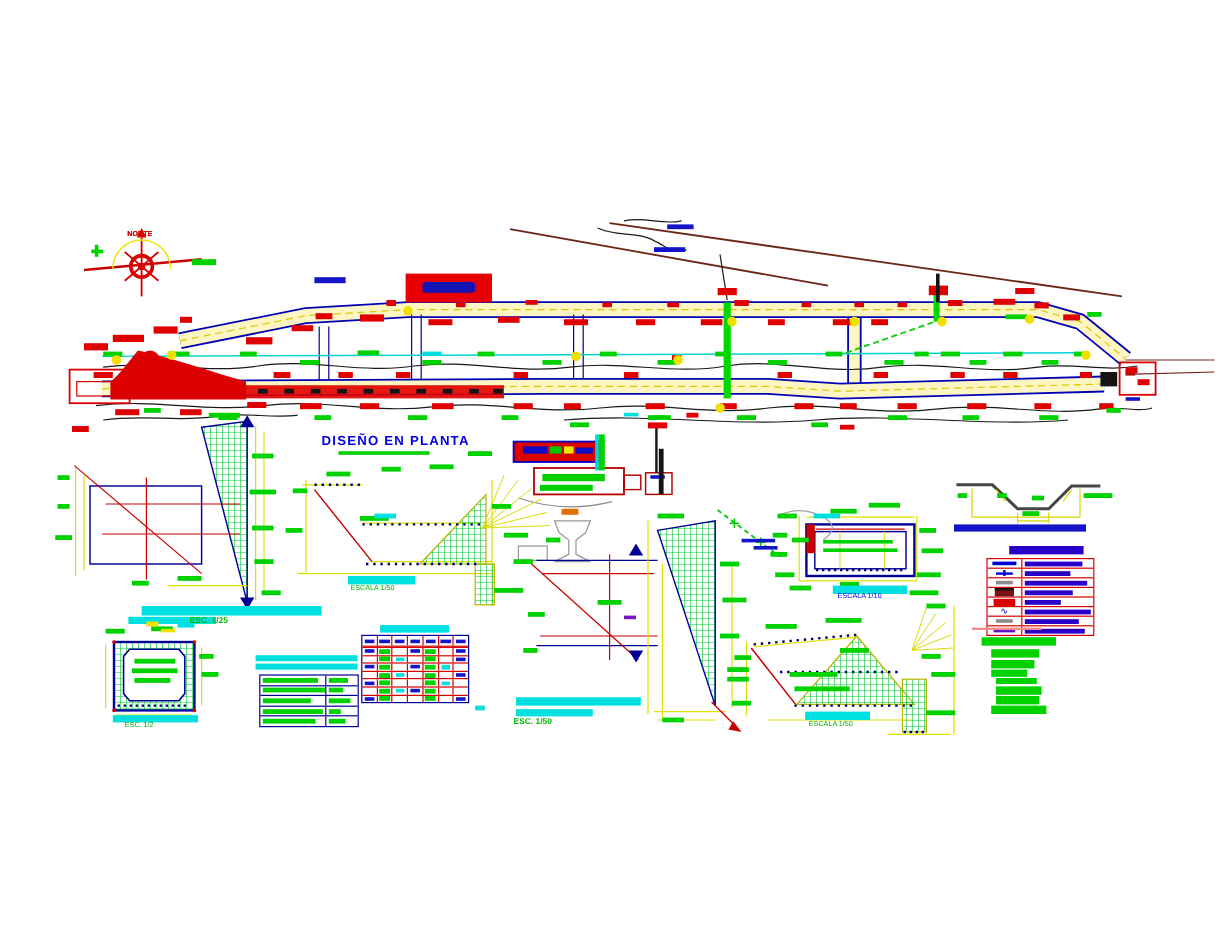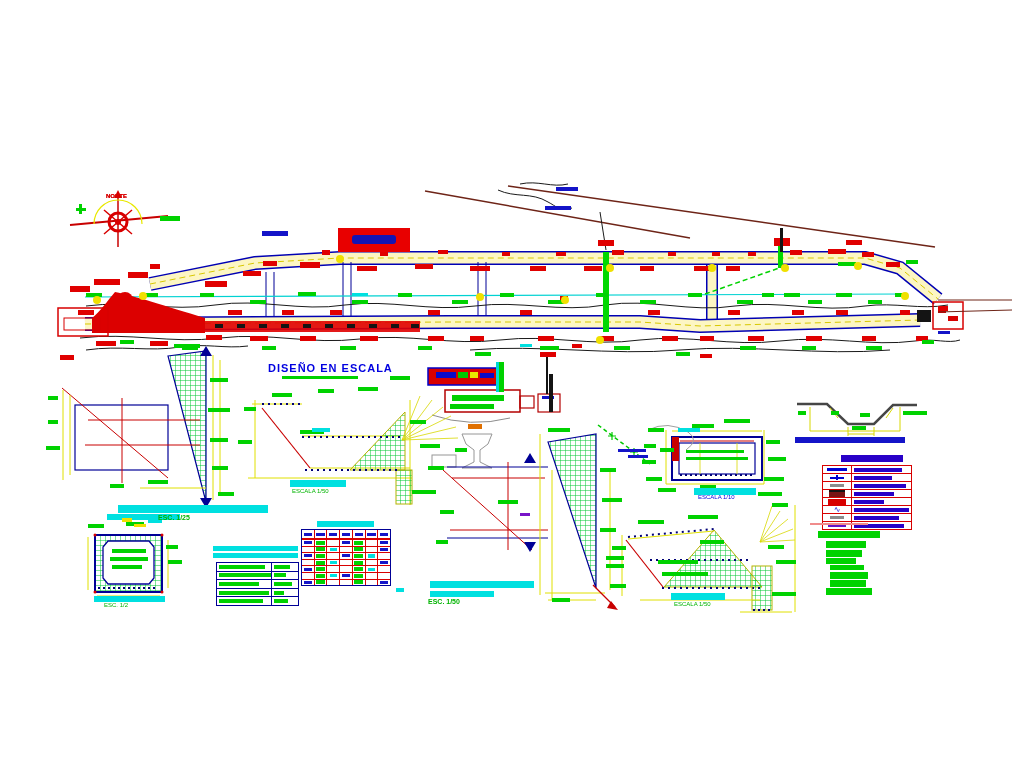--- a/index.html
+++ b/index.html
@@ -221,21 +221,21 @@
   </g>
 
   <g>
     <rect x="933" y="302" width="30" height="27" stroke="#d80000" stroke-width="1.5" fill="none"></rect>
     <rect x="938" y="308" width="8" height="5" fill="#d80000"></rect>
     <rect x="948" y="316" width="10" height="5" fill="#d80000"></rect>
     <path d="M938,300 L1012,300 M938,312 L1012,310" stroke="#6e2417" stroke-width="1" fill="none"></path>
   </g>
 </svg>
 
-<div class="lbl" style="left:268px;top:363px;color:#0000e0;font-size:11px;font-weight:bold;letter-spacing:1px;">DISEÑO EN ESCALA</div>
+<div class="lbl" style="left:268px;top:363px;color:#0000e0;font-size:11px;font-weight:bold;letter-spacing:1px;">DISEÑO EN PLANTA</div>
 <div class="lbl" style="left:106px;top:193px;color:#d80000;font-size:6px;font-weight:bold;">NORTE</div>
 
 <div id="legend">
       <div class="ltitle" style="left: 21px; width: 62px;"></div>
       <div class="ltable">
         <div class="lrow">
           <div class="lsym">
             <div style="width: 20px; height: 3px; background: rgb(0, 0, 210);"></div>
           </div>
           <div class="ltxt" style="width: 48px;"></div>

